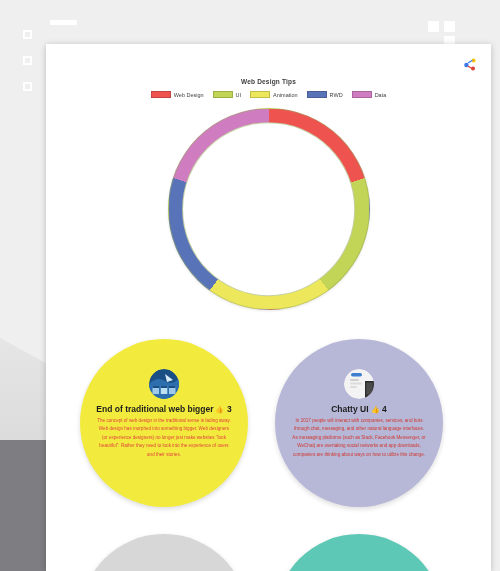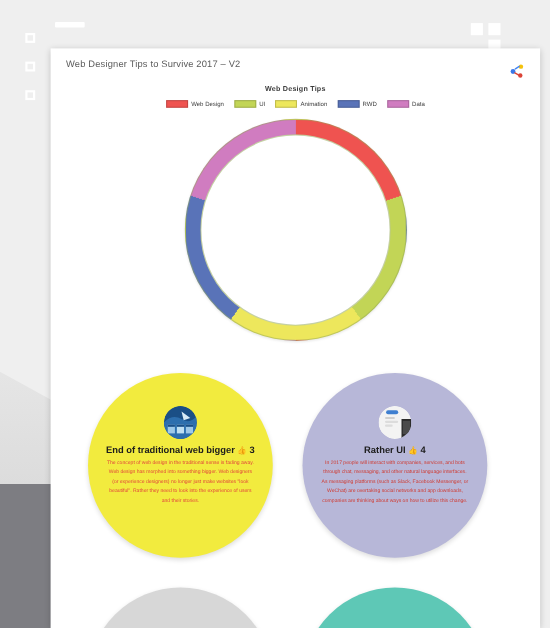--- a/index.html
+++ b/index.html
@@ -143,21 +143,20 @@
 <div class="deco-sq-outline" style="left:23px;top:56px;"></div>
 <div class="deco-sq-outline" style="left:23px;top:82px;"></div>
 <div id="deco-bar"></div>
 
 <div class="deco-sq-solid" style="left:428px;top:21px;"></div>
 <div class="deco-sq-solid" style="left:444px;top:21px;"></div>
 <div class="deco-sq-solid" style="left:444px;top:36px;"></div>
 
 <div id="document">
 
-  <div id="doc-title">Web Designer Tips to Survive 2017 – V2</div>
 
   <div id="share-icon">
     <svg width="18" height="18" viewBox="0 0 18 18" aria-hidden="true">
       <circle cx="12.6" cy="4.6" r="2.0" fill="#f4c20d"></circle>
       <circle cx="5.4" cy="9.0" r="2.2" fill="#3b78e7"></circle>
       <circle cx="12.0" cy="12.6" r="2.0" fill="#db4437"></circle>
       <rect x="6.8" y="6.3" width="5.0" height="1.3" transform="rotate(-32 6.8 6.3)" fill="#4285f4"></rect>
       <rect x="7.0" y="9.4" width="5.0" height="1.3" transform="rotate(30 7.0 9.4)" fill="#db4437"></rect>
     </svg>
   </div>
@@ -223,21 +222,21 @@
         <circle cx="15" cy="15" r="15" fill="#f3f3f3"></circle>
         <rect x="7" y="4" width="11" height="3.5" rx="1.7" fill="#3f7fd0"></rect>
         <rect x="6" y="10" width="9" height="2" rx="1" fill="#cfcfcf"></rect>
         <rect x="6" y="13.5" width="12" height="2" rx="1" fill="#dcdcdc"></rect>
         <rect x="6" y="17" width="7" height="2" rx="1" fill="#dcdcdc"></rect>
         <path d="M21 12 L30 12 L30 30 L21 30 Z" fill="#2b2b2b"></path>
         <rect x="22.2" y="13.6" width="6.6" height="12" fill="#4a4a4a"></rect>
       </svg>
     </div>
     <div class="card-heading">
-      <span>Rather UI</span>
+      <span>Chatty UI</span>
       <span class="thumbs-glyph">👍</span>
       <span>4</span>
     </div>
     <div class="card-body">In 2017 people will interact with companies, services, and bots through chat, messaging, and other natural language interfaces. As messaging platforms (such as Slack, Facebook Messenger, or WeChat) are overtaking social networks and app downloads, companies are thinking about ways on how to utilize this change.</div>
   </div>
 
   <div class="circle-partial" id="card-bottom-left"></div>
   <div class="circle-partial" id="card-bottom-right"></div>
 
 </div>

